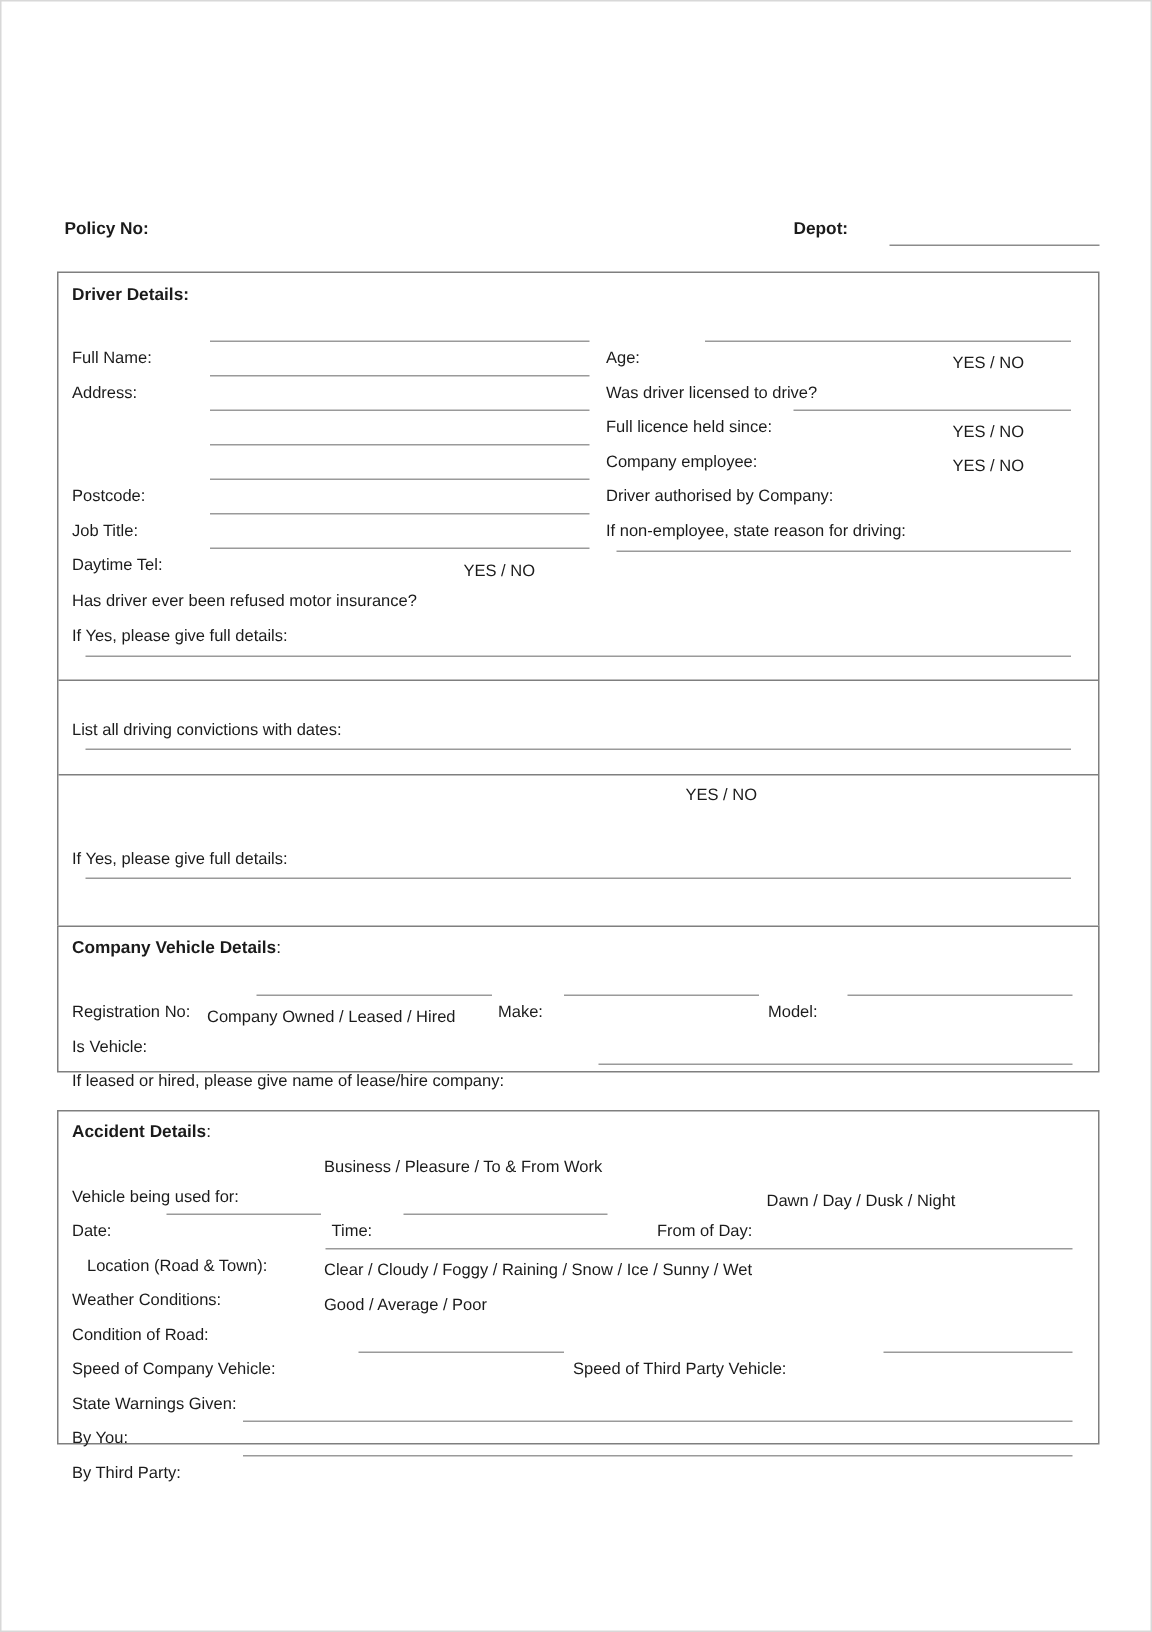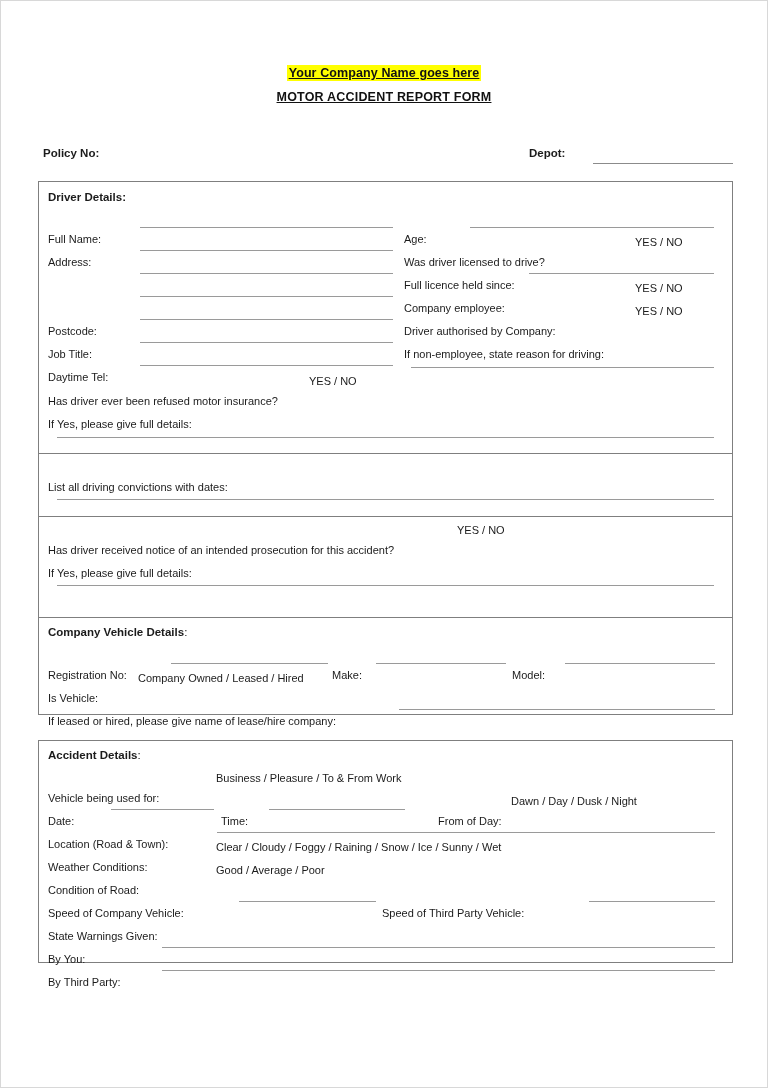--- a/index.html
+++ b/index.html
@@ -109,28 +109,20 @@
     position: absolute;
     border-top: 1px solid #7f7f7f;
     height: 0;
   }
 </style>
 </head>
 <body>
 
 <div class="page">
 
-  <div class="header">
-    <div>
-      <span class="company-name">Your Company Name goes here</span>
-    </div>
-    <div>
-      <span class="form-title">MOTOR ACCIDENT REPORT FORM</span>
-    </div>
-  </div>
 
   <div class="toprow">
     <span class="policy-label">Policy No:</span>
     <span class="depot-label">Depot:</span>
     <span class="depot-line"></span>
   </div>
 
   <div class="box" style="left:37px; top:180px; width:695px; height:514px;">
 
     <span class="sect-title" style="left:9px; top:9px;">Driver Details:</span>
@@ -172,21 +164,20 @@
     <span class="lbl" style="left:9px; top:216px;">If Yes, please give full details:</span>
     <span class="line" style="left:18px; top:255px; width:657px;"></span>
 
     <span class="divider" style="left:0px; top:271px; width:693px;"></span>
 
     <span class="lbl" style="left:9px; top:279px;">List all driving convictions with dates:</span>
     <span class="line" style="left:18px; top:317px; width:657px;"></span>
 
     <span class="divider" style="left:0px; top:334px; width:693px;"></span>
 
-    <span class="lbl" style="left:9px; top:342px;">Has driver received notice of an intended prosecution for this accident?</span>
     <span class="val" style="left:418px; top:342px;">YES / NO</span>
     <span class="lbl" style="left:9px; top:365px;">If Yes, please give full details:</span>
     <span class="line" style="left:18px; top:403px; width:657px;"></span>
   </div>
 
   <div class="box" style="left:37px; top:616px; width:695px; height:98px;">
     <span class="sect-title" style="left:9px; top:8px;"><span>Company Vehicle Details</span><span style="font-weight:normal">:</span></span>
 
     <span class="lbl" style="left:9px; top:31px;">Registration No:</span>
     <span class="line" style="left:132px; top:45px; width:157px;"></span>
@@ -212,21 +203,21 @@
 
     <span class="lbl" style="left:9px; top:54px;">Date:</span>
     <span class="line" style="left:72px; top:68px; width:103px;"></span>
 
     <span class="lbl" style="left:182px; top:54px;">Time:</span>
     <span class="line" style="left:230px; top:68px; width:136px;"></span>
 
     <span class="lbl" style="left:399px; top:54px;">From of Day:</span>
     <span class="val" style="left:472px; top:54px;">Dawn / Day / Dusk / Night</span>
 
-    <span class="lbl" style="left:9px; top:77px;">Location (Road &amp; Town):</span>
+    <span class="lbl" style="left:19px; top:77px;">Location (Road &amp; Town):</span>
     <span class="line" style="left:178px; top:91px; width:498px;"></span>
 
     <span class="lbl" style="left:9px; top:100px;">Weather Conditions:</span>
     <span class="val" style="left:177px; top:100px;">Clear / Cloudy / Foggy / Raining / Snow / Ice / Sunny / Wet</span>
 
     <span class="lbl" style="left:9px; top:123px;">Condition of Road:</span>
     <span class="val" style="left:177px; top:123px;">Good / Average / Poor</span>
 
     <span class="lbl" style="left:9px; top:146px;">Speed of Company Vehicle:</span>
     <span class="line" style="left:200px; top:160px; width:137px;"></span>

